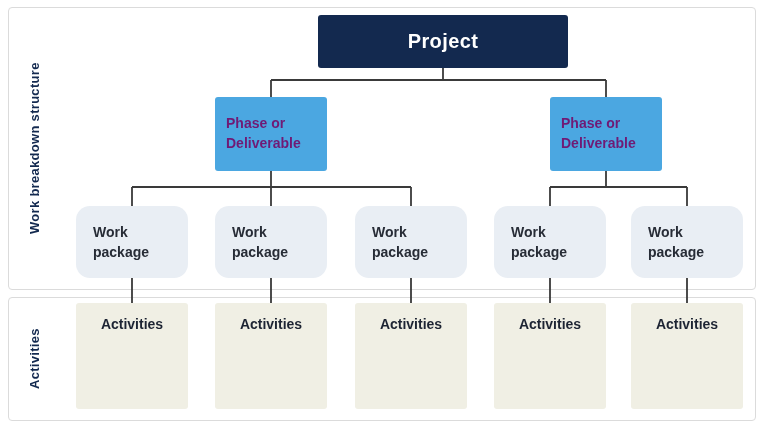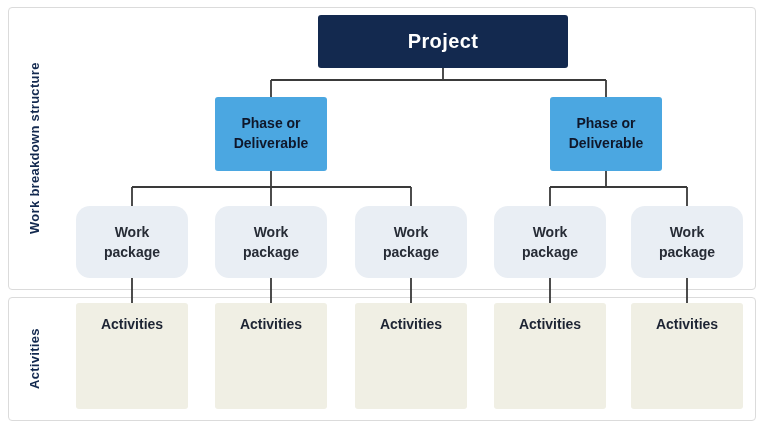--- a/index.html
+++ b/index.html
@@ -55,36 +55,35 @@
     pointer-events: none;
   }
 
   
   .node {
     position: absolute;
     z-index: 3;
     display: flex;
     align-items: center;
     justify-content: center;
-    text-align: center;
     box-sizing: border-box;
     border-radius: 3px;
   }
   .project {
     left: 318px; top: 15px; width: 250px; height: 53px;
     background: #13294f;
     color: #ffffff;
     font-size: 20px;
     font-weight: 600;
     letter-spacing: 0.4px;
   }
   .phase {
     top: 97px; width: 112px; height: 74px;
     background: #4ba7e1;
-    color: #0f172a;
+    color: #701a75;
     font-size: 14px;
     font-weight: 600;
     line-height: 1.4;
   }
   .phase-1 { left: 215px; }
   .phase-2 { left: 550px; }
   .phase .node-label { display: block; max-width: 90px; }
 
   .wp {
     top: 206px; width: 112px; height: 72px;

